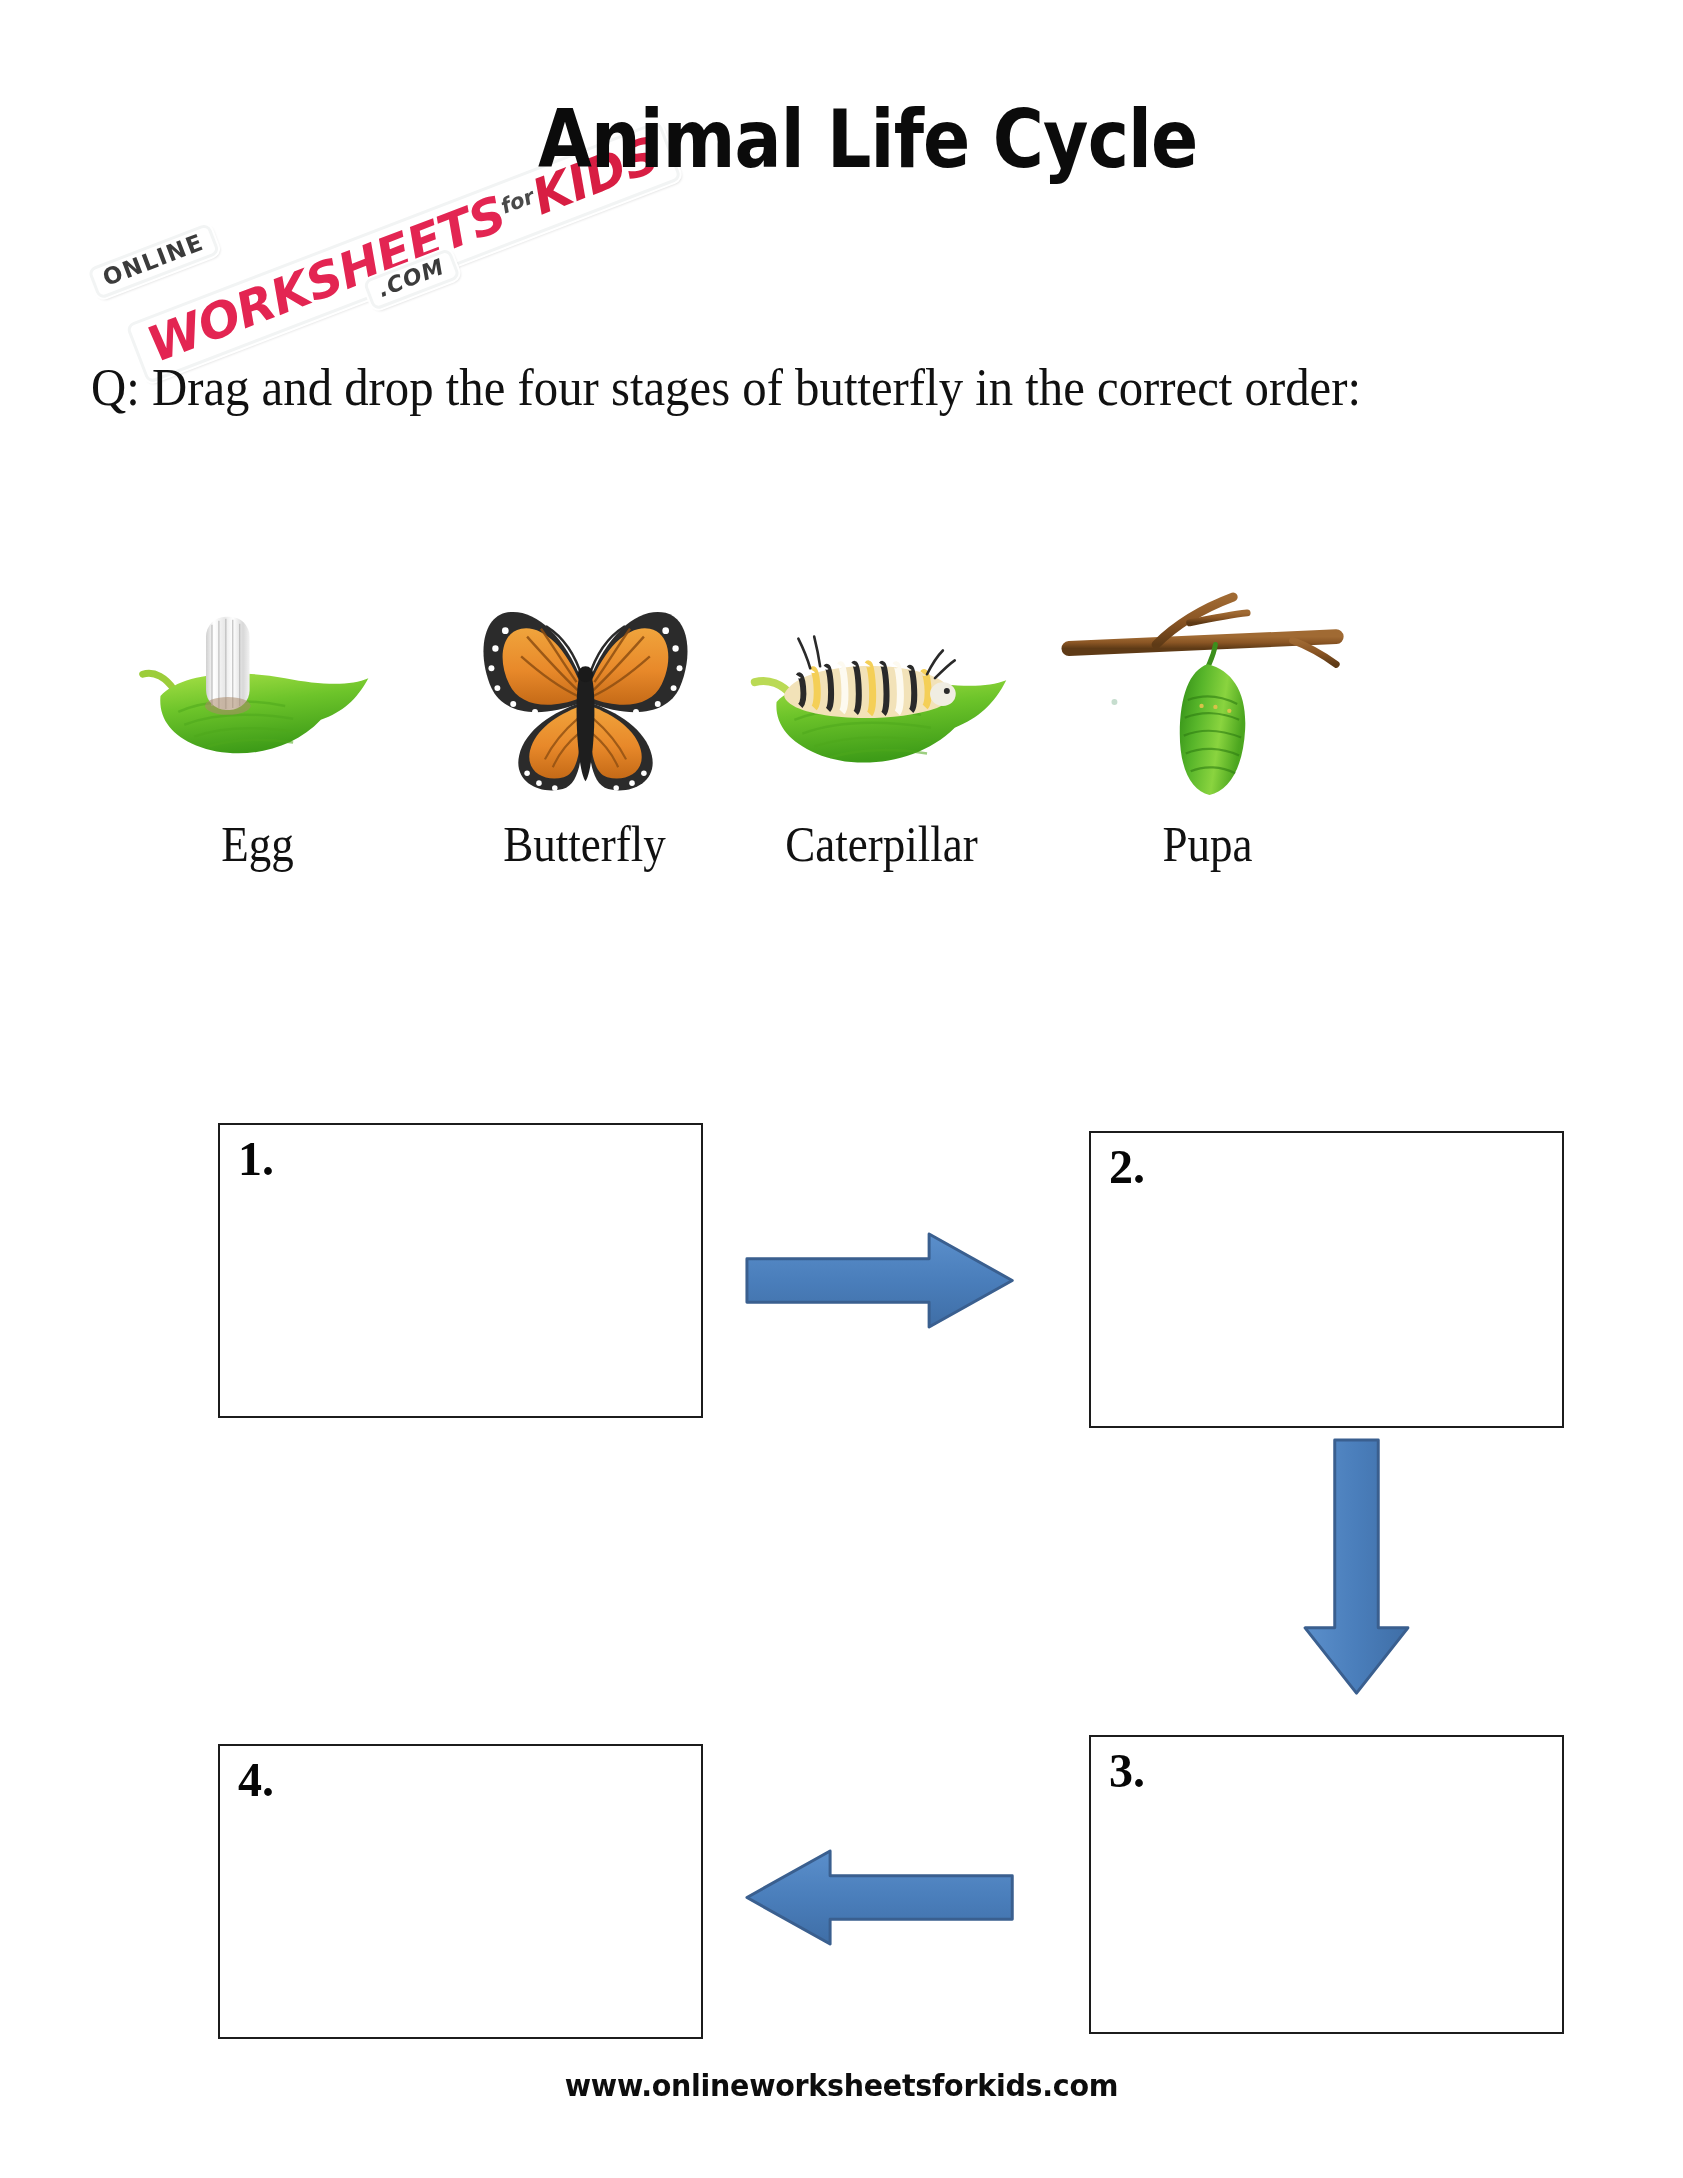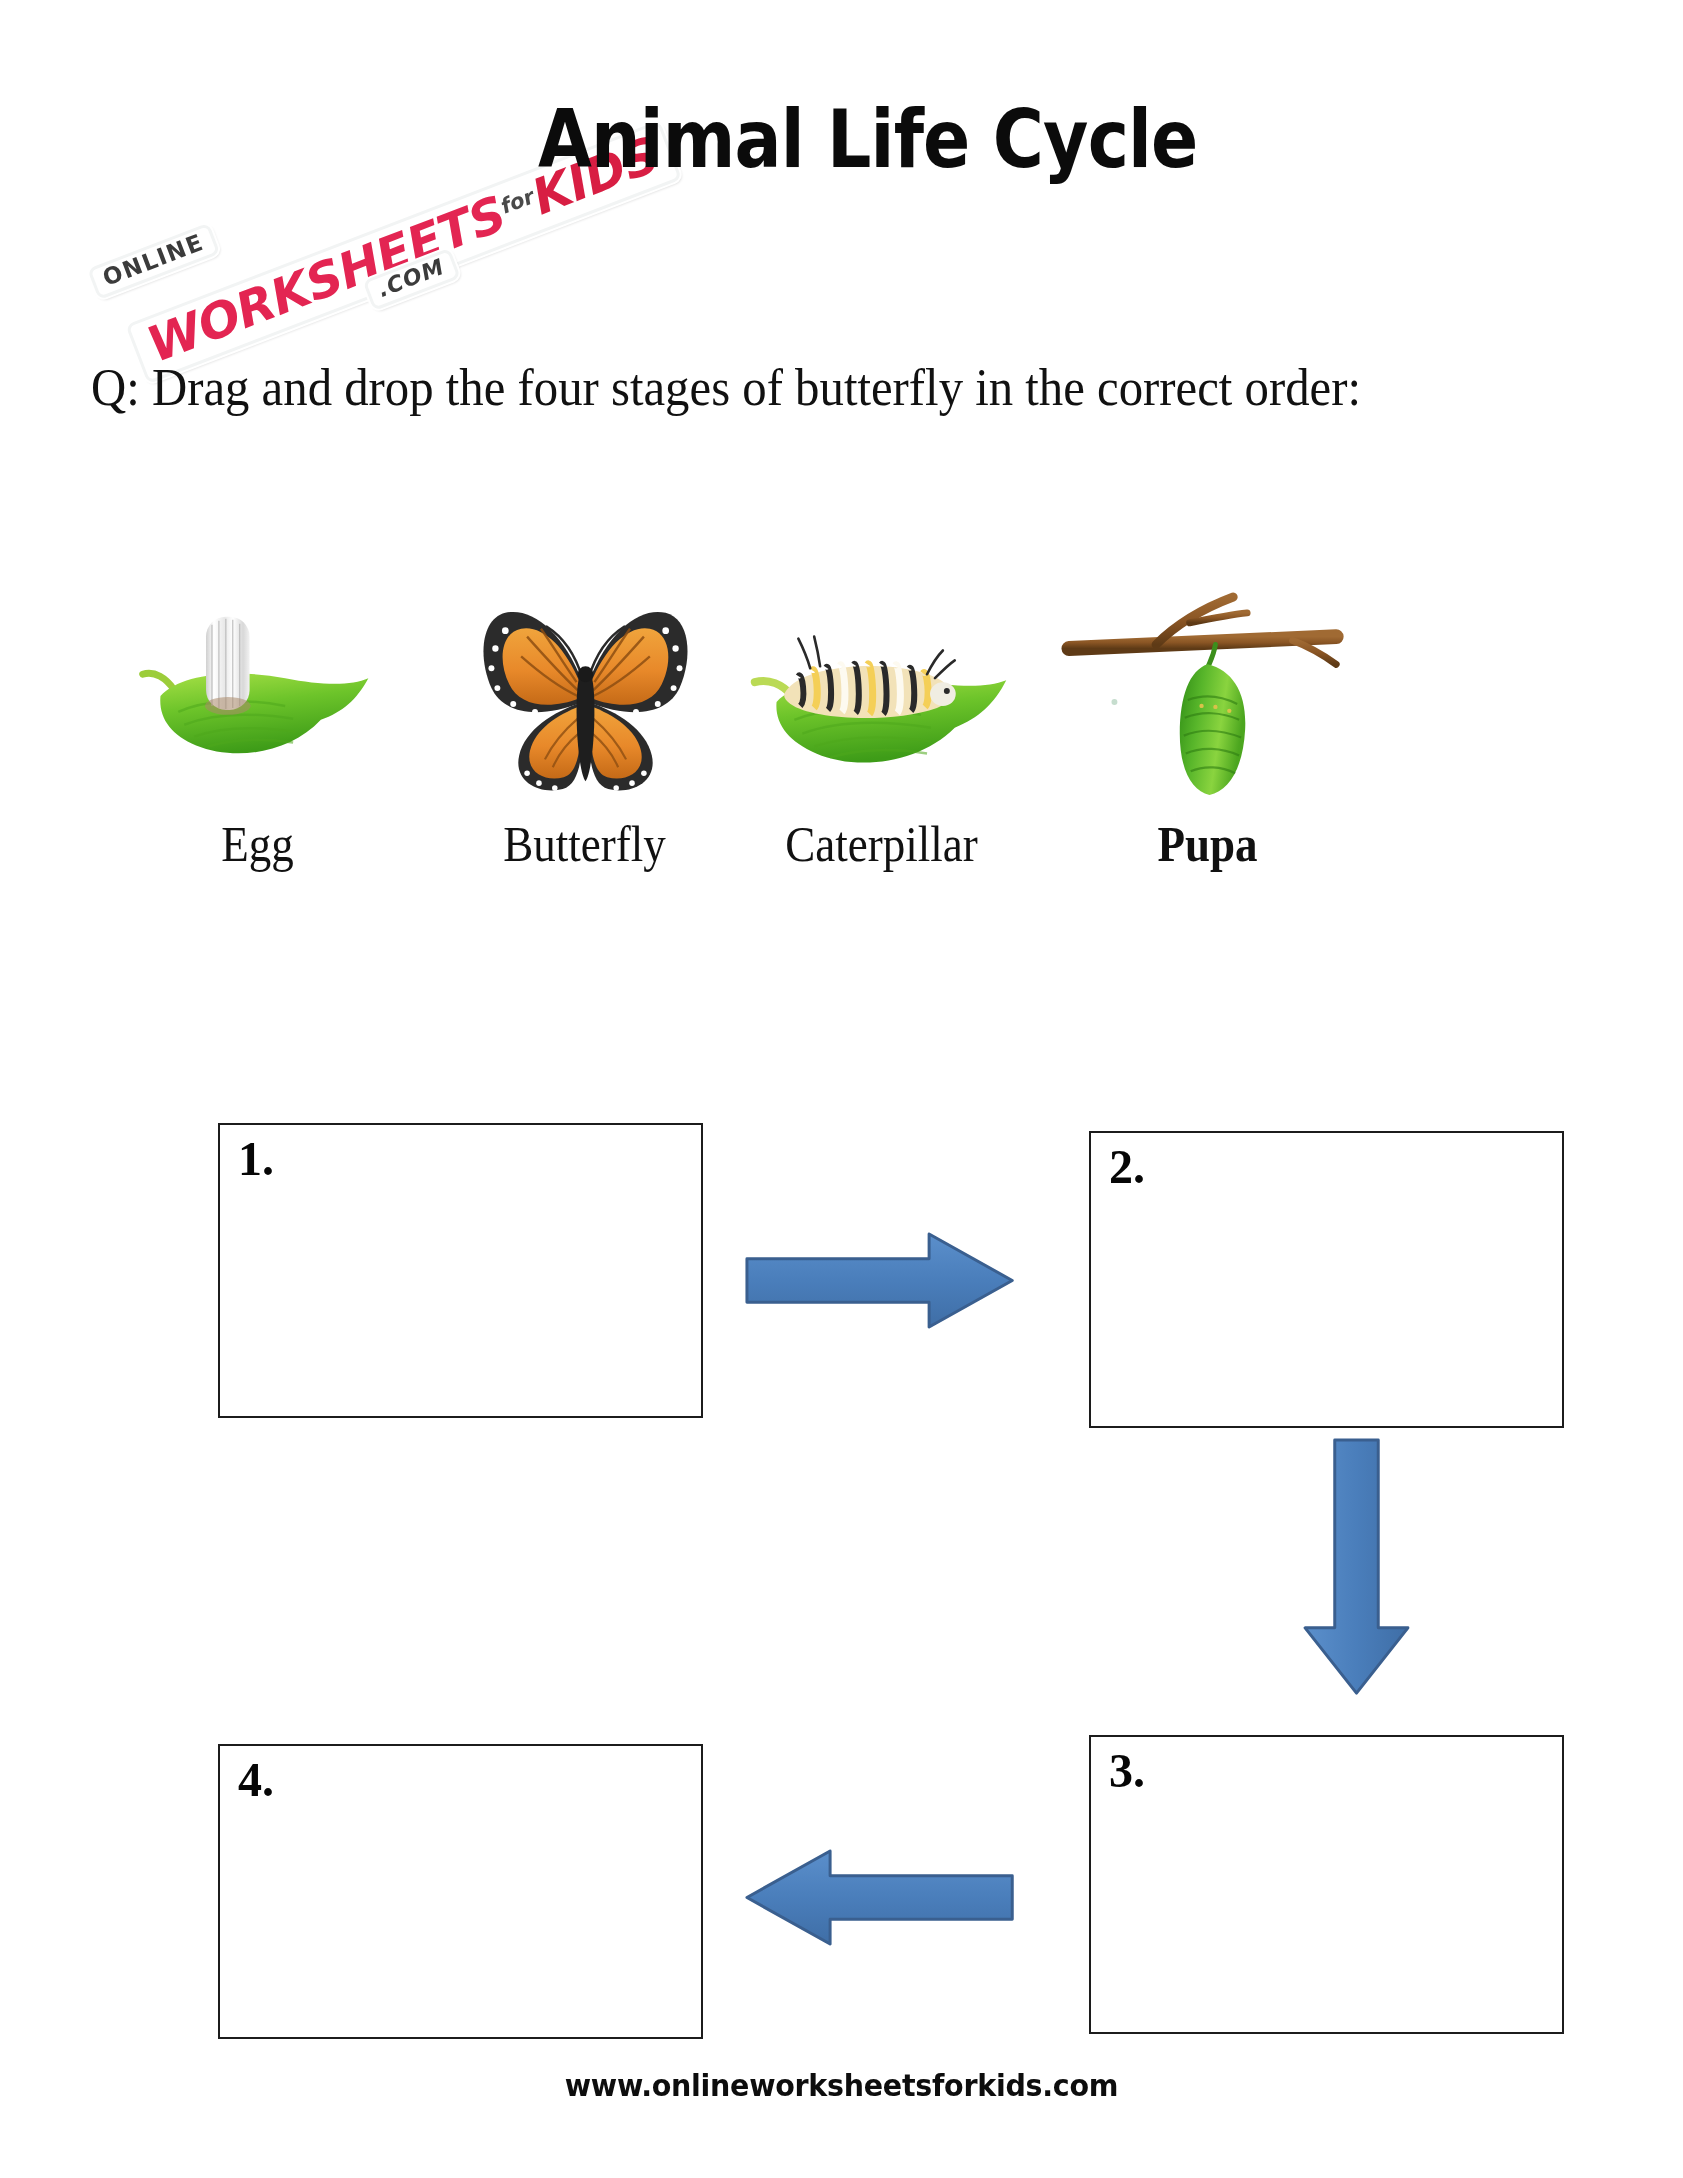--- a/index.html
+++ b/index.html
@@ -132,21 +132,21 @@
     width: 297px;
     text-align: center;
     font-family: "Liberation Serif", serif;
     font-size: 50px;
     color: #111111;
     transform: scaleX(0.9);
   }
   #stage-egg         { left: 109px; }
   #stage-butterfly   { left: 436px; }
   #stage-caterpillar { left: 733px; text-decoration: underline; }
-  #stage-pupa        { left: 1059px; font-weight: bold; }
+  #stage-pupa        { left: 1059px; }
 
   
   .dropbox {
     position: absolute;
     background: #ffffff;
     border: 2px solid #1c1c1c;
     box-sizing: border-box;
   }
   .dropbox-num {
     position: absolute;

